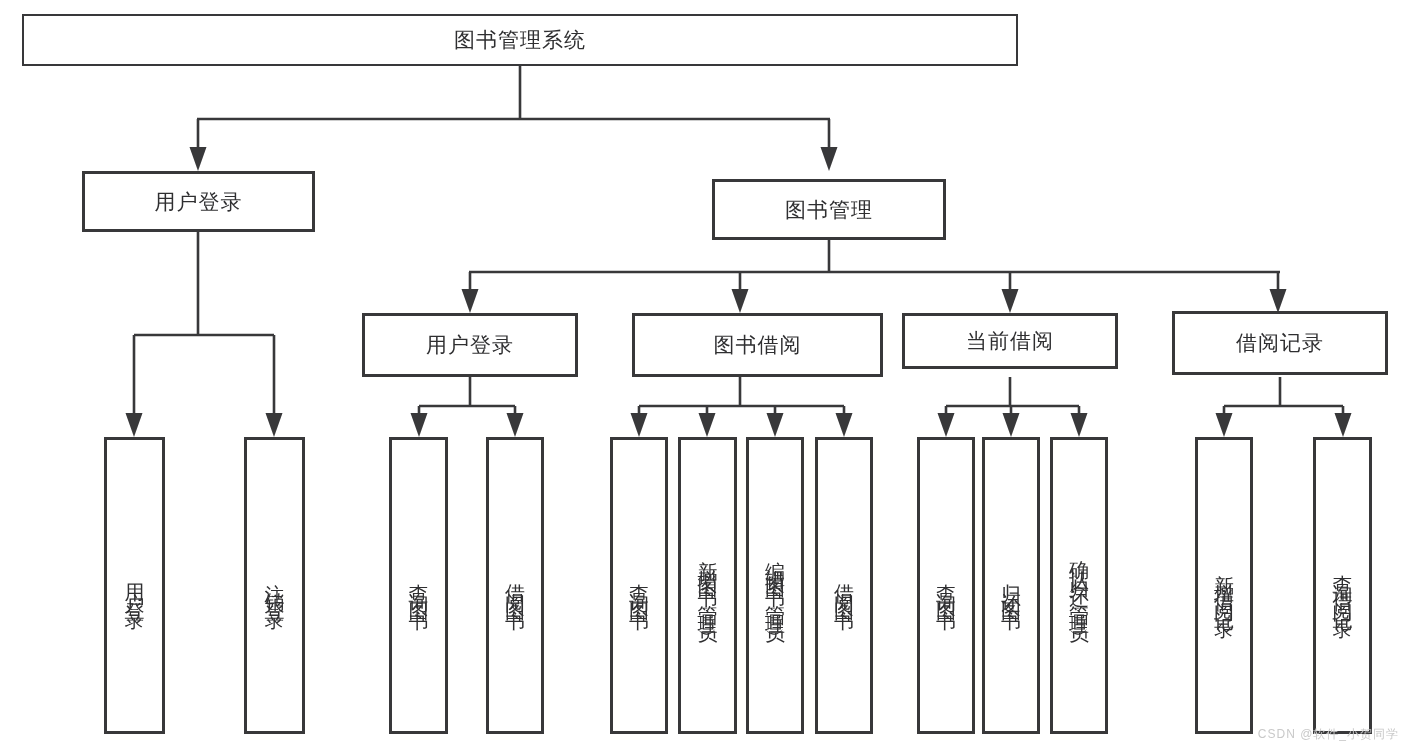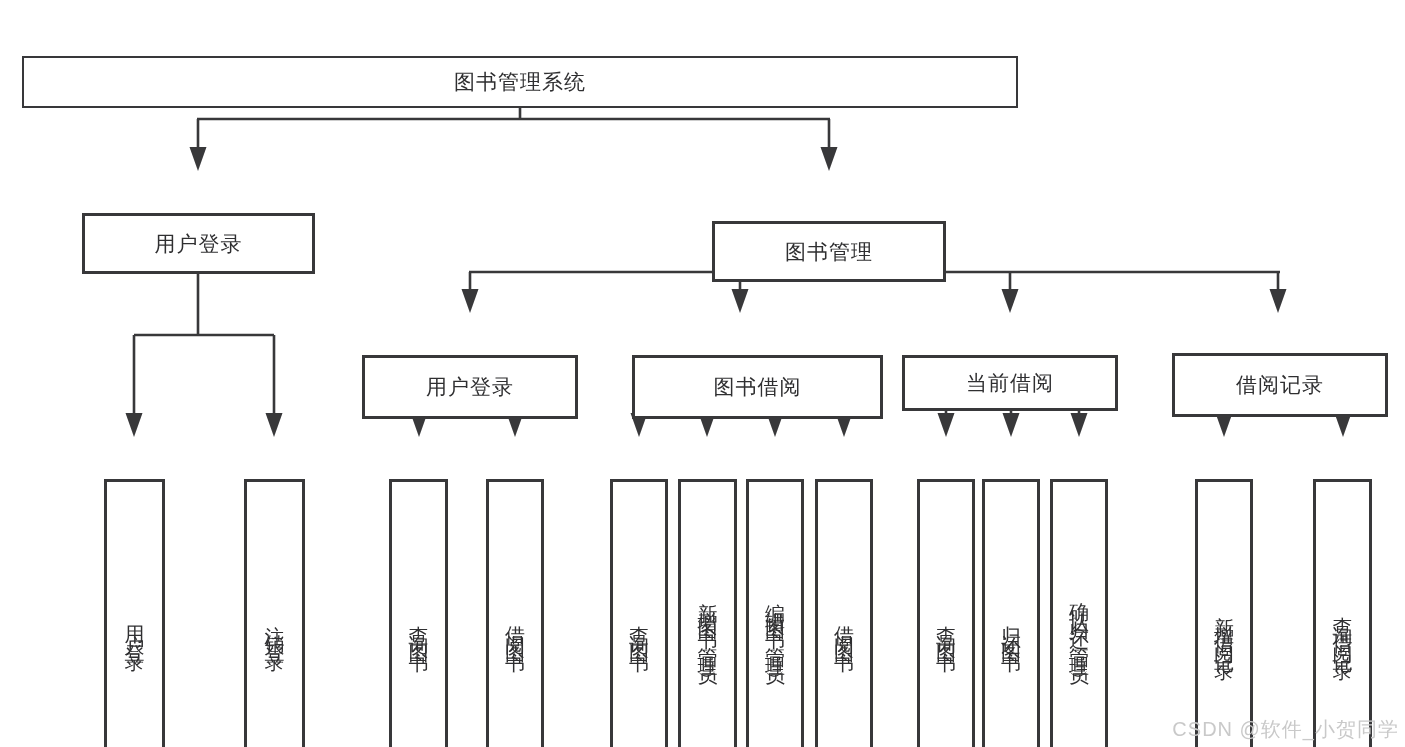--- a/index.html
+++ b/index.html
@@ -3,31 +3,31 @@
 <meta charset="utf-8">
 <style>
   html,body{margin:0;padding:0;background:#ffffff;}
   #stage{
     position:relative;width:1405px;height:747px;background:#ffffff;
     font-family:"Liberation Sans","DejaVu Sans",sans-serif;overflow:hidden;
   }
   .node{
     position:absolute;background:#ffffff;border:3px solid #38383a;box-sizing:border-box;
     display:flex;align-items:center;justify-content:center;
-    color:#2f2f31;z-index:2;margin-top:42px;
+    color:#2f2f31;z-index:2;
   }
   .node.h{font-size:21px;letter-spacing:1px;}
   .node.root{border-width:2.5px;}
   .node.leaf span{
     writing-mode:vertical-rl;text-orientation:mixed;
     font-size:20px;letter-spacing:9px;line-height:1.25;
   }
   #connectors{position:absolute;left:0;top:0;z-index:1;}
   #watermark{
-    position:absolute;right:6px;bottom:4px;font-size:20px;color:#c9c9c9;
+    position:absolute;right:6px;bottom:4px;font-size:12px;color:#c9c9c9;
     z-index:5;letter-spacing:1px;white-space:nowrap;
   }
 </style>
 </head>
 <body>
 
 <div id="stage">
 
   <svg id="connectors" width="1405" height="747">
       <line x1="520" y1="66" x2="520" y2="119" stroke="#38383a" stroke-width="2.6"></line>

